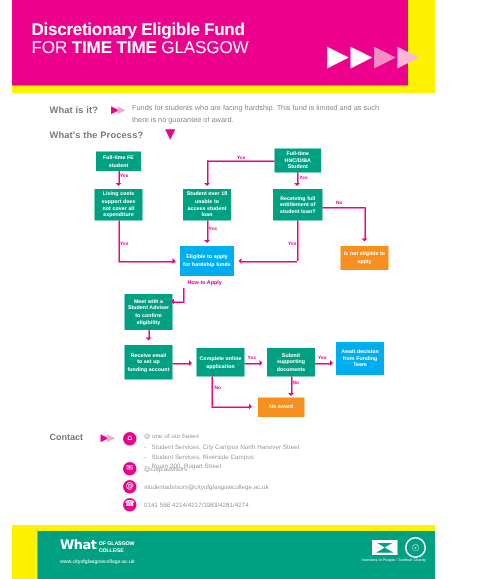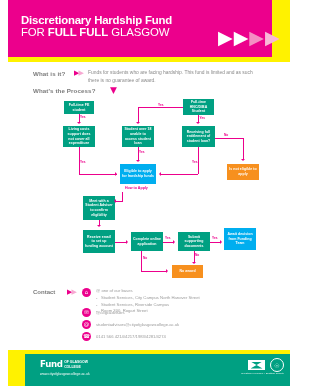--- a/index.html
+++ b/index.html
@@ -62,22 +62,22 @@
   .bdg-cap{position:absolute;right:14px;top:372px;font-size:2.4px;color:#fff;letter-spacing:.1px;}
 </style>
 </head>
 <body>
 
 <div class="page">
 
   <div class="hdr-yellow"></div>
   <div class="hdr-pink"></div>
   <div class="hdr-txt">
-    <div class="hdr-l1">Discretionary Hardship Fund</div>
-    <div class="hdr-l2"><span>FOR </span><b>FULL FULL</b><span> GLASGOW</span></div>
+    <div class="hdr-l1">Discretionary Eligible Fund</div>
+    <div class="hdr-l2"><span>FOR </span><b>TIME TIME</b><span> GLASGOW</span></div>
   </div>
   <div class="hdr-arrows">
     <span>▶</span>
     <span>▶</span>
     <span>▶</span>
     <span>▶</span>
   </div>
 
   <div class="qa">
     <div class="q-what">What is it?</div>
@@ -184,21 +184,21 @@
 
   <div class="cicon" style="left:82px;top:320px;">@</div>
   <div class="ctxt" style="left:96px;top:322px;">studentadvisors@cityofglasgowcollege.ac.uk</div>
 
   <div class="cicon" style="left:82px;top:332px;">☎</div>
   <div class="ctxt" style="left:96px;top:334px;">0141 566 4214/4217/1983/4281/4274</div>
 
   <div class="ft-yellow"></div>
   <div class="ft-teal"></div>
   <div class="logo">
-    <span class="logo-city">Fund</span>
+    <span class="logo-city">What</span>
     <span>
       <span class="logo-of" style="display:block">OF GLASGOW</span>
       <span class="logo-of" style="display:block">COLLEGE</span>
     </span>
   </div>
   <div class="logo-url">www.cityofglasgowcollege.ac.uk</div>
   <div class="badges">
     <div class="bdg1">
         <div class="x"></div>
       </div>

